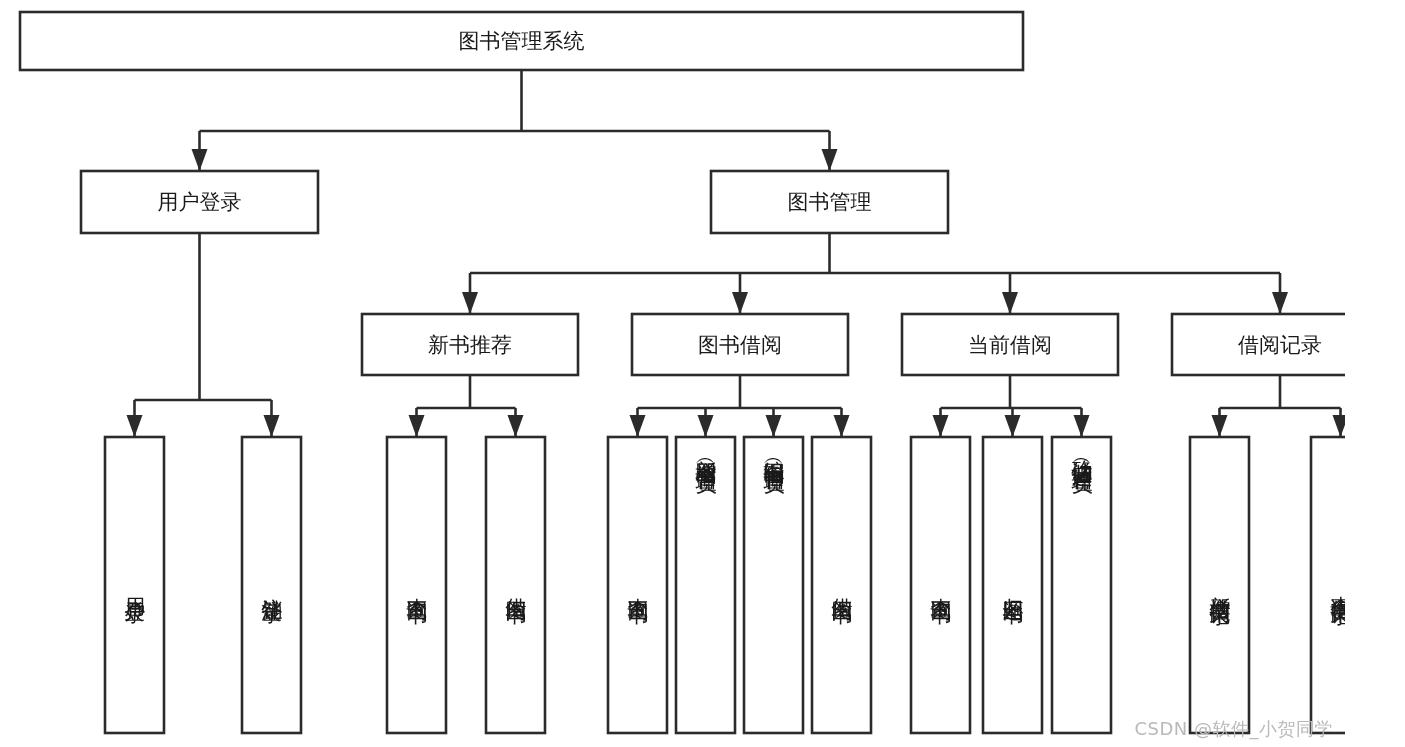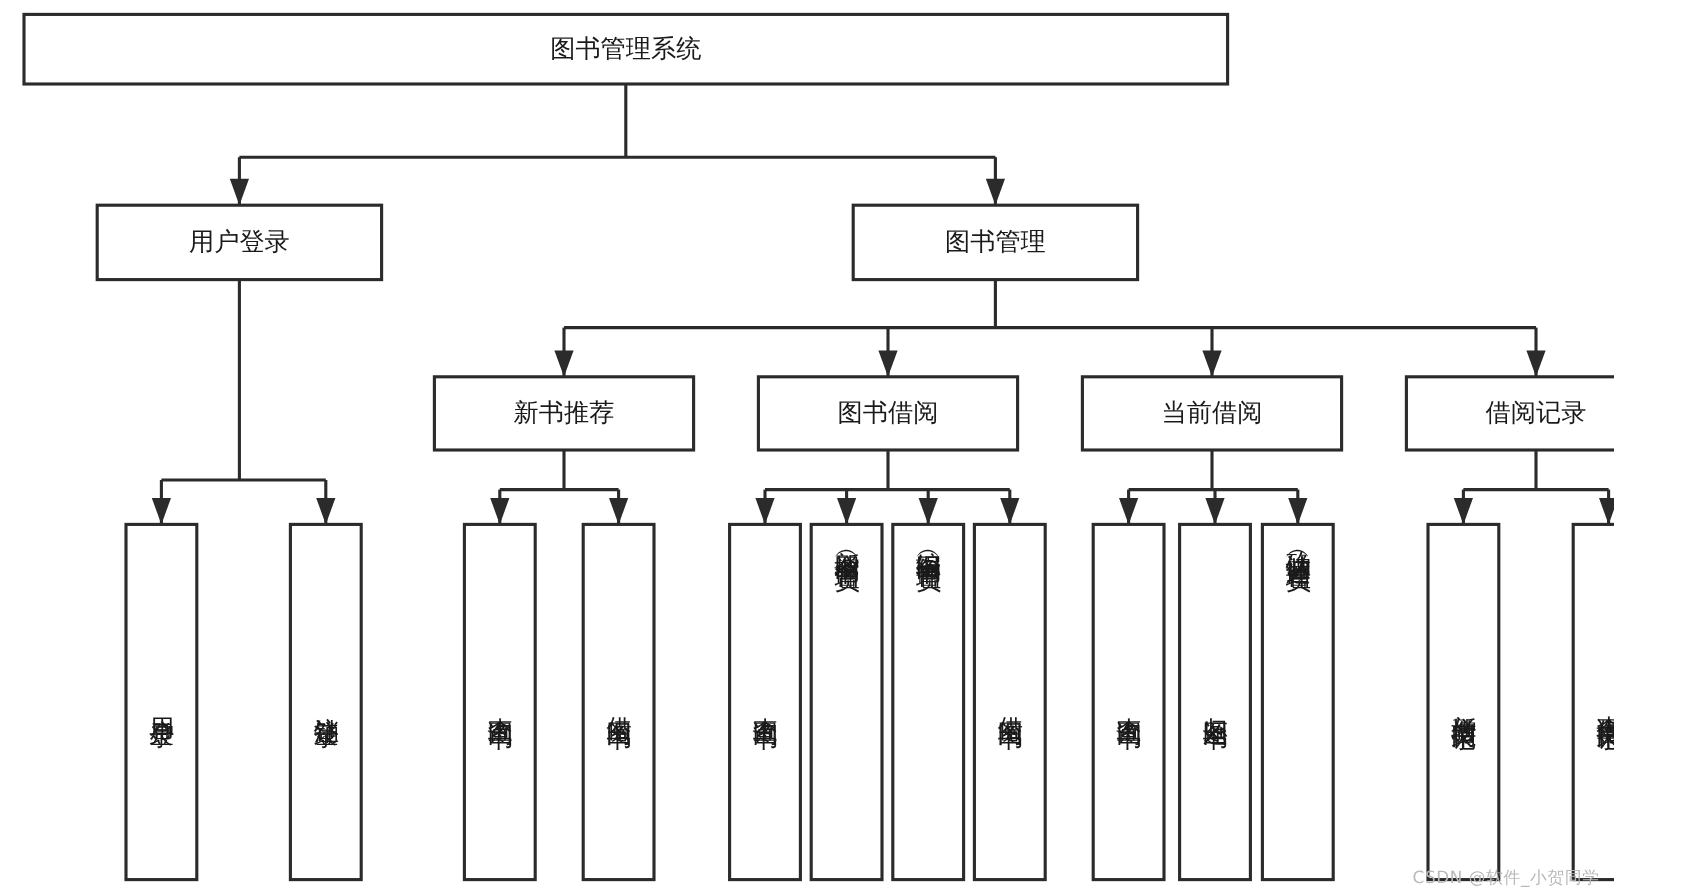--- a/index.html
+++ b/index.html
@@ -61,21 +61,21 @@
     line-height: 1.18;
     color: #1a1a1a;
     letter-spacing: 2px;
     white-space: nowrap;
   }
   .watermark {
     position: absolute;
     right: 12px;
     bottom: 6px;
     font-family: "DejaVu Sans", "Liberation Sans", sans-serif;
-    font-size: 14px;
+    font-size: 18px;
     color: #b9b9b9;
     letter-spacing: 0.5px;
     white-space: nowrap;
   }
 </style>
 </head>
 <body>
 
 <div id="page">
 

